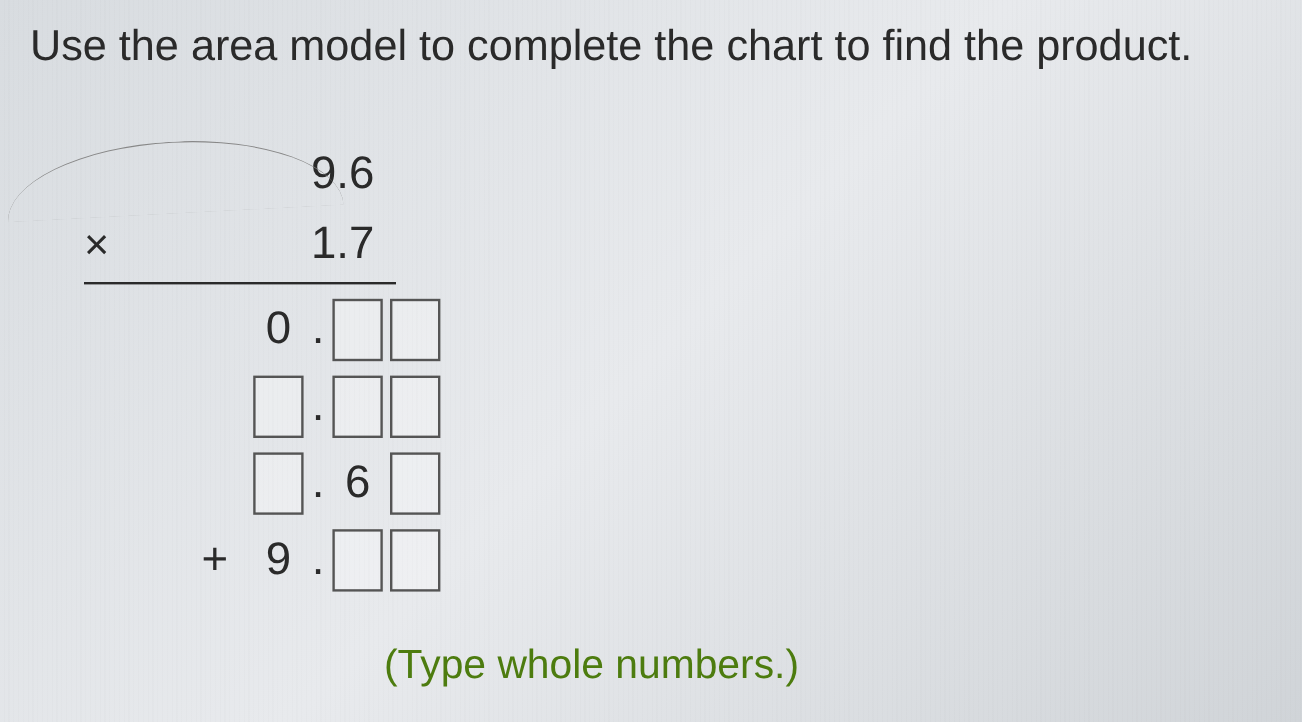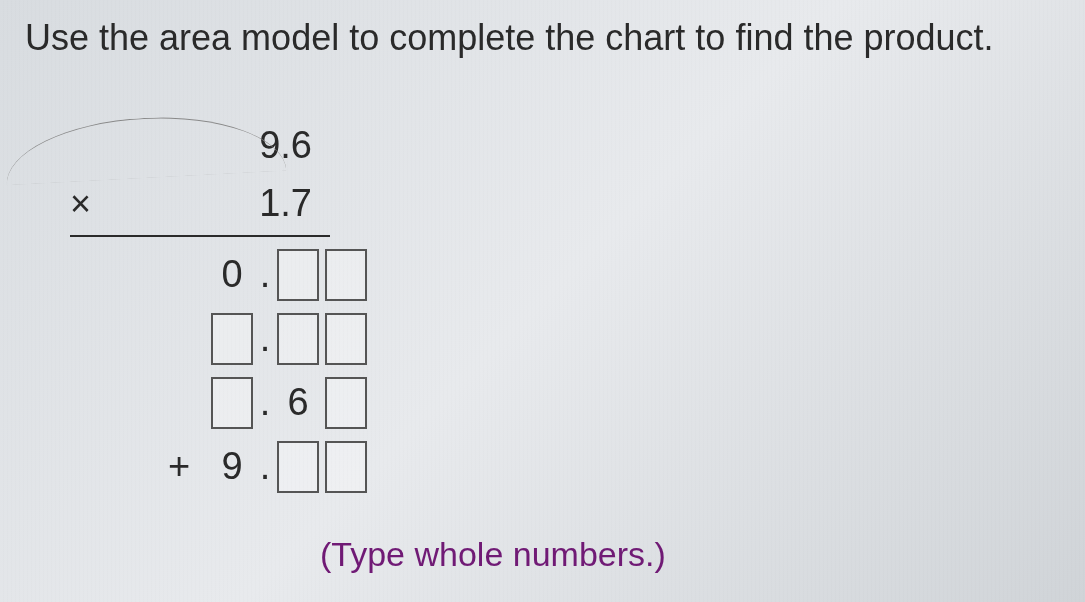--- a/index.html
+++ b/index.html
@@ -99,21 +99,21 @@
     }
     .decimal {
       width: 18px;
       text-align: center;
     }
     .hint {
       position: absolute;
       left: 320px;
       top: 535px;
       font-size: 34px;
-      color: #701a75;
+      color: #4d7c0f;
     }
   </style>
 </head>
 <body>
 
 
 
 <div class="prompt">Use the area model to complete the chart to find the product.</div>
 
 <div class="curve"></div>

